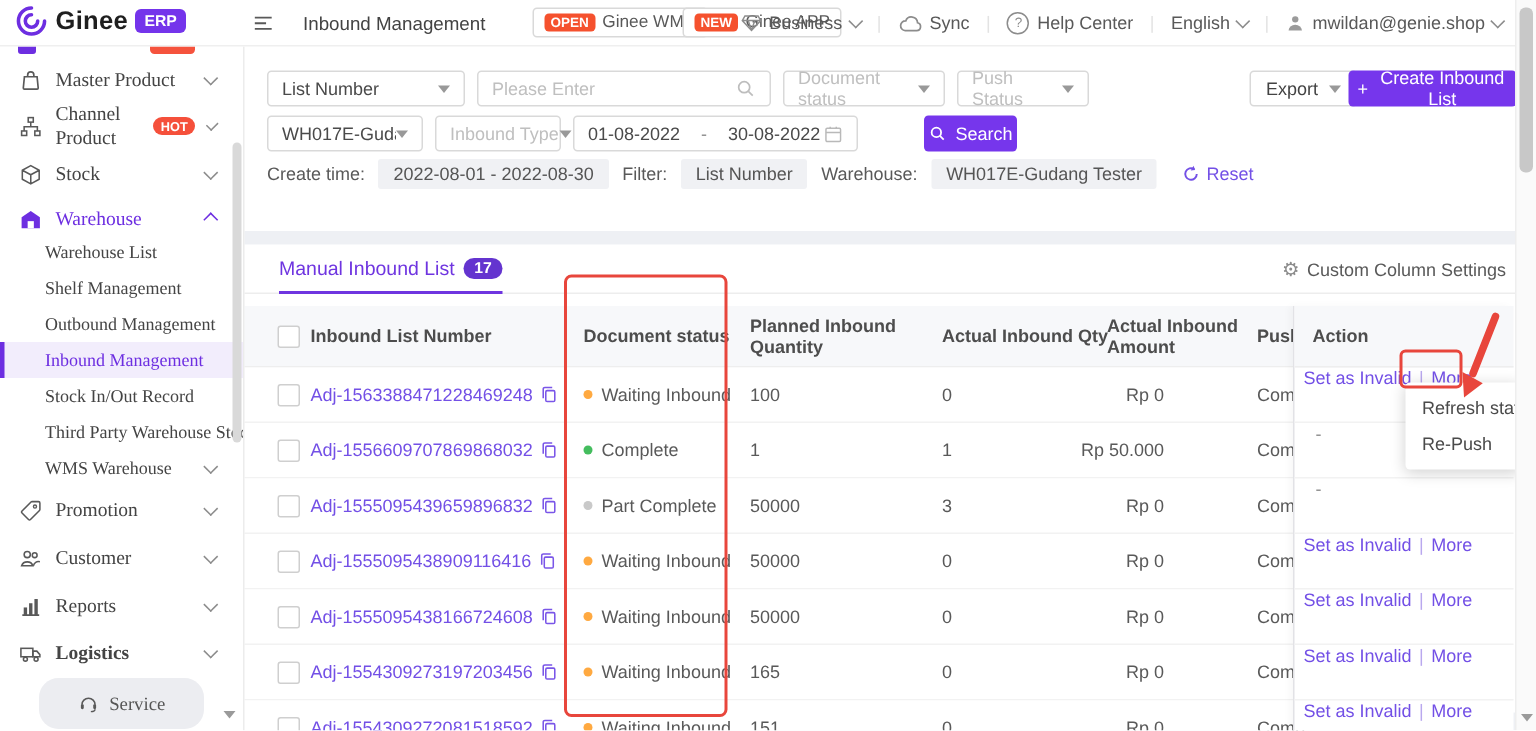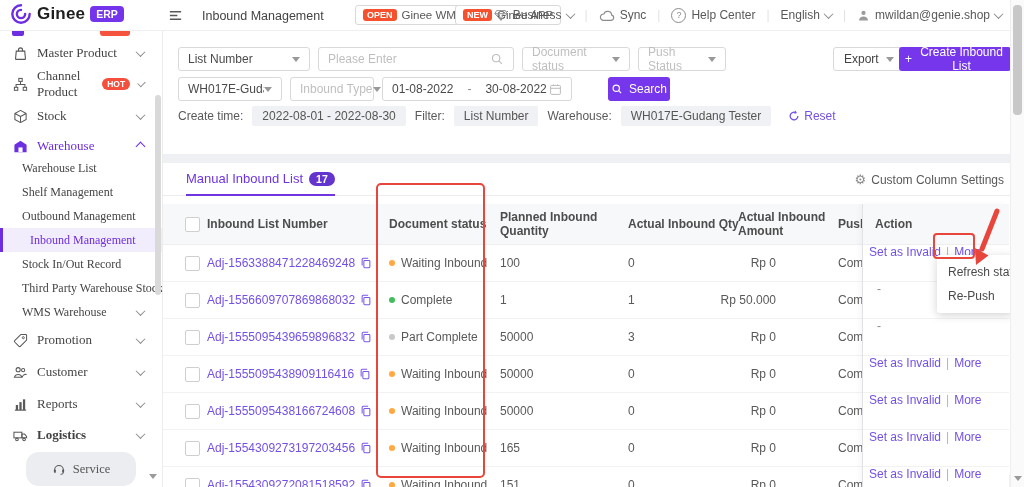--- a/index.html
+++ b/index.html
@@ -14,21 +14,21 @@
   .pill-btn{position:absolute;top:5px;height:20px;background:#fff;border:1px solid #d9d9d9;border-radius:3px;display:flex;align-items:center;gap:5px;padding:0 7px;font-size:11.5px;color:#595959;cursor:pointer;font-family:"Liberation Sans",sans-serif;}
   .tag-orange{background:#F5512E;color:#fff;font-size:9px;font-weight:bold;border-radius:3px;padding:1px 4px;}
   .top-nav{position:absolute;right:22px;top:0;height:30px;display:flex;align-items:center;gap:11px;font-size:12px;color:#595959;}
   .nav-item{display:flex;align-items:center;gap:5px;cursor:pointer;}
   .nav-sep{color:#e3e3e3;}
   .qmark{width:13px;height:13px;border:1px solid #8c8c8c;border-radius:50%;font-size:9px;display:inline-flex;align-items:center;justify-content:center;color:#8c8c8c;}
   
   .sidebar{position:absolute;left:0;top:30px;width:162px;height:457px;background:#fff;border-right:1px solid #ececec;font-family:"Liberation Serif",serif;z-index:3;overflow:hidden;}
   .sb-item{position:absolute;left:0;width:162px;height:30px;display:flex;align-items:center;gap:9px;padding-left:13px;box-sizing:border-box;font-size:13px;color:#444;cursor:pointer;}
   .sb-item .chev{margin-left:auto;margin-right:18px;}
-  .sb-sub{position:absolute;left:0;width:162px;height:24px;display:flex;align-items:center;padding-left:22px;box-sizing:border-box;font-size:12px;color:#444;cursor:pointer;white-space:nowrap;overflow:hidden;}
+  .sb-sub{position:absolute;left:0;width:162px;height:24px;display:flex;align-items:center;padding-left:30px;box-sizing:border-box;font-size:12px;color:#444;cursor:pointer;white-space:nowrap;overflow:hidden;}
   .sb-sub.active{background:#F2EDFC;border-left:3px solid #6D2EE1;padding-left:27px;color:#6D2EE1;}
   .hot-badge{background:#F5503B;color:#fff;font-size:8.5px;font-weight:bold;border-radius:7px;padding:1px 5px;font-family:"Liberation Sans",sans-serif;}
   .chev{width:6px;height:6px;border-right:1.4px solid #8c8c8c;border-bottom:1.4px solid #8c8c8c;display:inline-block;}
   .chev.down{transform:rotate(45deg) translate(-1px,-1px);}
   .chev.up{transform:rotate(-135deg);}
   .chev.purple{border-color:#6D2EE1;}
   .service-btn{position:absolute;left:26px;top:422px;width:110px;height:34px;background:#ecedf1;border-radius:13px;display:flex;align-items:center;justify-content:center;gap:7px;font-size:12.5px;color:#555;cursor:pointer;}
   .sb-blob-purple{position:absolute;left:12px;top:0;width:12px;height:6px;background:#6D2EE1;border-radius:0 0 2px 2px;}
   .sb-blob-orange{position:absolute;left:100px;top:0;width:30px;height:6px;background:#F5533D;border-radius:0 0 3px 3px;}
   .sb-scroll-thumb{position:absolute;left:155px;top:65px;width:6px;height:200px;background:#d9d9d9;border-radius:3px;}
@@ -340,21 +340,21 @@
         <span>01-08-2022</span>
         <span style="margin:0 14px;color:#8c8c8c;">-</span>
         <span>30-08-2022</span>
         <span class="ic" style="margin-left:auto;">
             <svg width="13" height="13" viewBox="0 0 16 16">
               <rect x="2" y="3" width="12" height="11" rx="1" fill="none" stroke="#b9b9b9" stroke-width="1.2"></rect>
               <path d="M2 6.5h12M5.5 3V1.8M10.5 3V1.8" stroke="#b9b9b9" stroke-width="1.2"></path>
             </svg>
           </span>
       </div>
-      <button class="btn-purple" style="width:62px;margin-left:28px;">
+      <button class="btn-purple" style="width:62px;margin-left:36px;">
         <span class="ic" style="color:#fff;">
             <svg width="12" height="12" viewBox="0 0 16 16">
               <circle cx="7" cy="7" r="4.2" fill="none" stroke="currentColor" stroke-width="1.6"></circle>
               <path d="M10.2 10.2L13.5 13.5" stroke="currentColor" stroke-width="1.6"></path>
             </svg>
           </span>
         <span>Search</span>
       </button>
     </div>
     <div class="summary">

